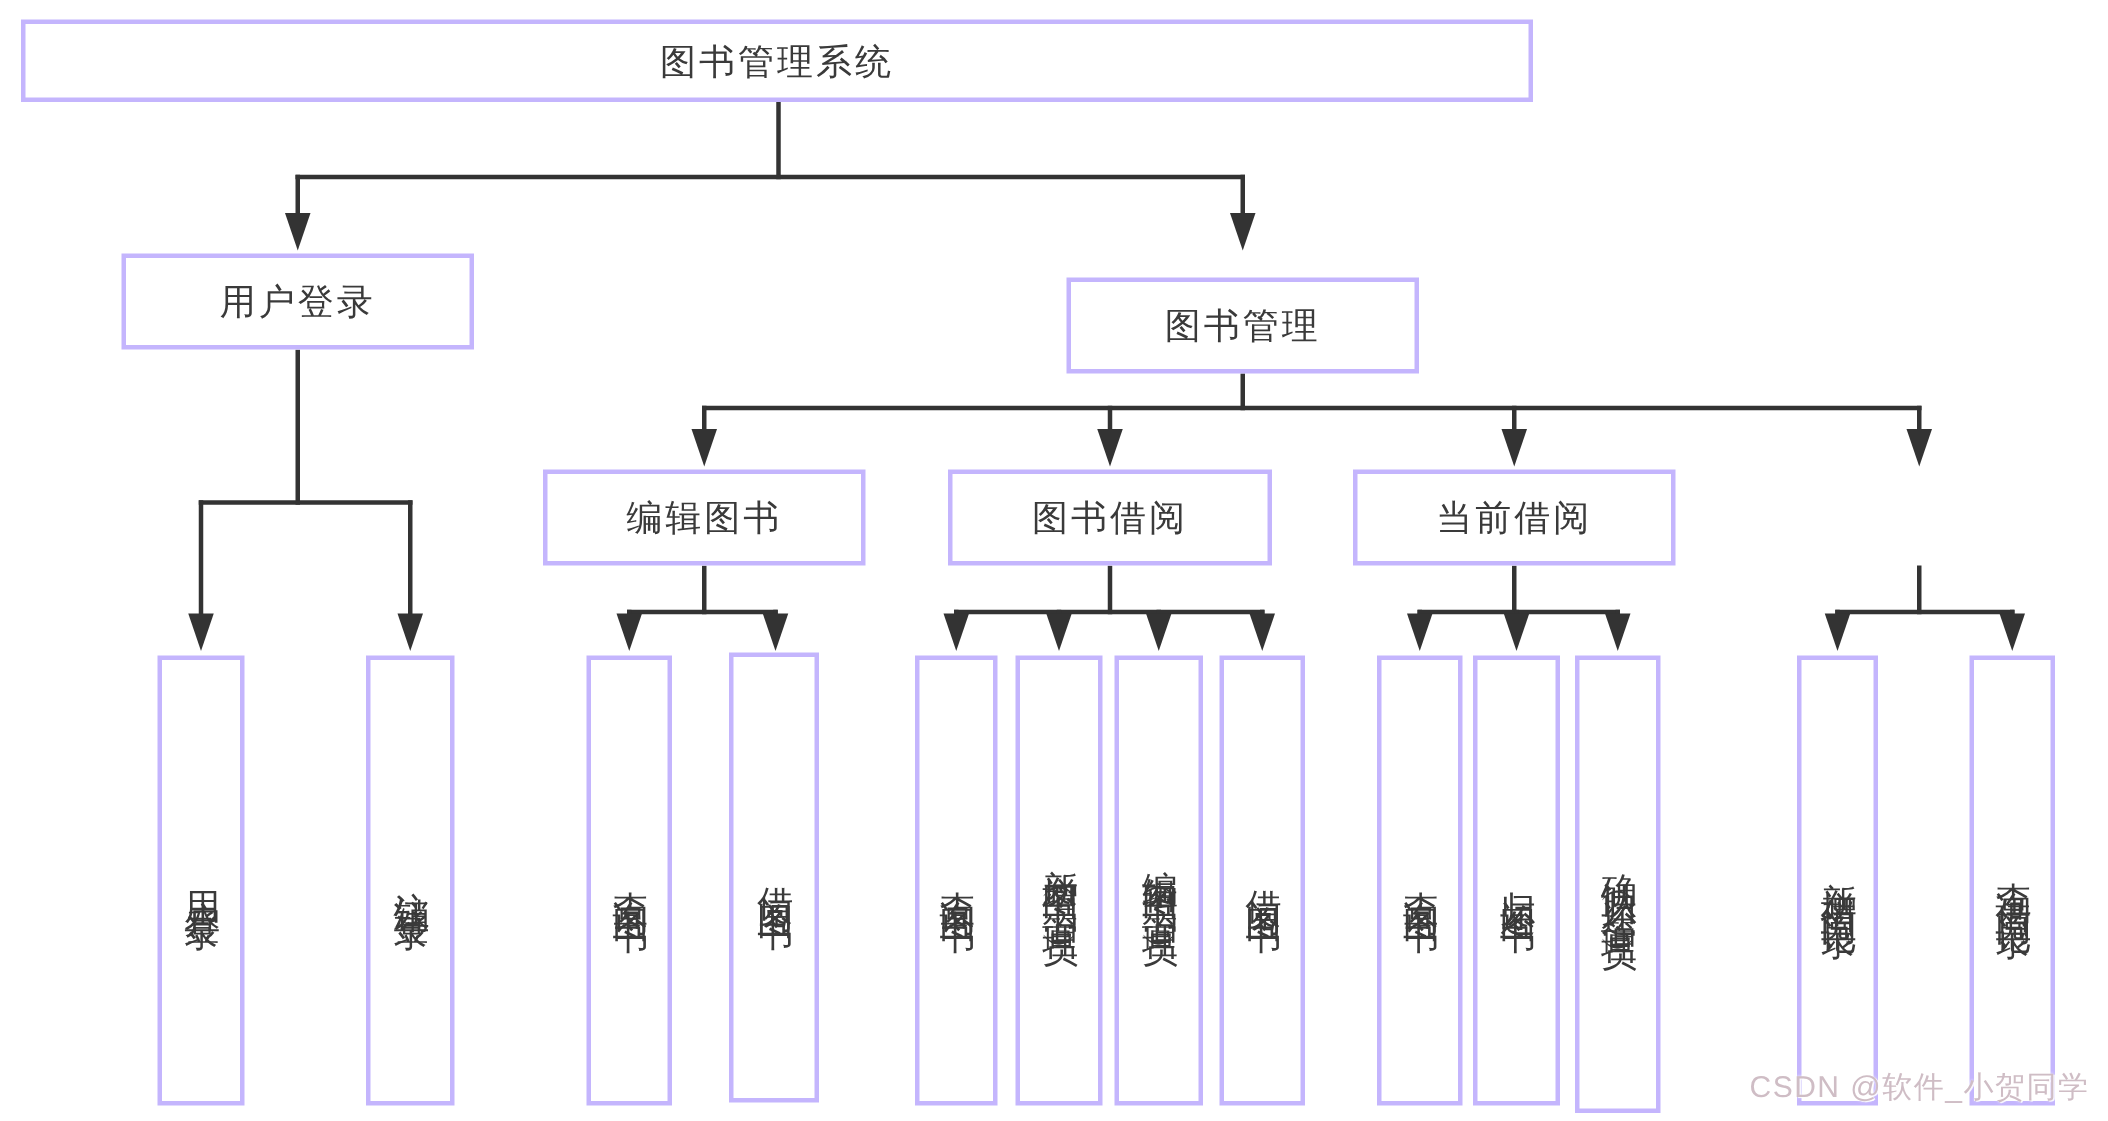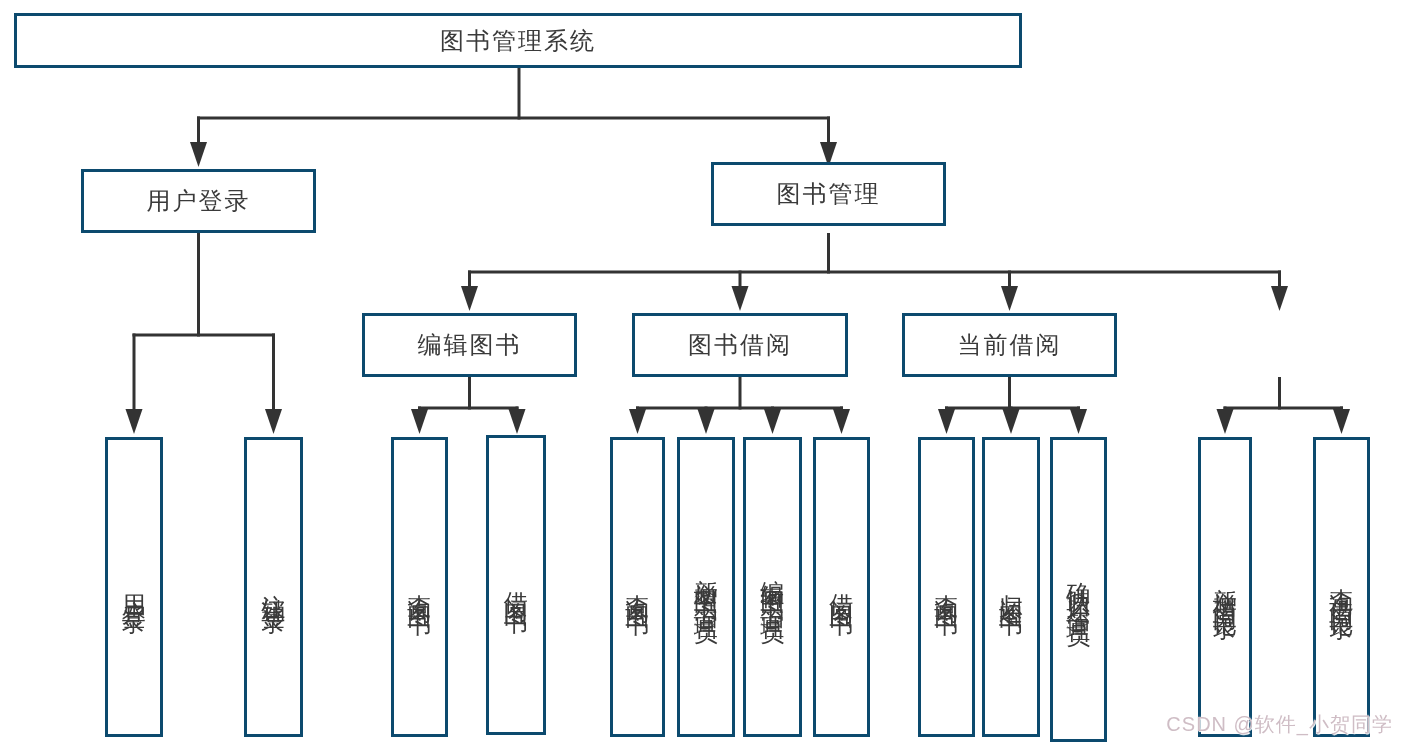--- a/index.html
+++ b/index.html
@@ -7,21 +7,21 @@
     position:relative;
     width:1405px;height:747px;
     background:#ffffff;
     font-family:"Liberation Sans","DejaVu Sans",sans-serif;
     overflow:hidden;
   }
   #wires{position:absolute;left:0;top:0;width:1405px;height:747px;}
   .node{
     position:absolute;
     box-sizing:border-box;
-    border:3px solid #0c4a6e;
+    border:3px solid #c4b5fd;
     background:#ffffff;
     display:flex;align-items:center;justify-content:center;
     color:#3a3a3a;
   }
   .hbox{font-size:24px;letter-spacing:2px;white-space:nowrap;}
   .vbox .vtext{
     writing-mode:vertical-rl;
     text-orientation:mixed;
     font-size:24px;
     letter-spacing:6px;
@@ -119,21 +119,21 @@
       <line x1="1225" y1="406.5" x2="1225" y2="416"></line>
       <line x1="1341.5" y1="406.5" x2="1341.5" y2="416"></line>
       <polygon points="1216.5,409 1233.5,409 1225,434"></polygon>
       <polygon points="1333,409 1350,409 1341.5,434"></polygon>
     </g>
   </svg>
 
   <div class="node hbox" style="left:14px;top:13px;width:1008px;height:55px">图书管理系统</div>
 
   <div class="node hbox" style="left:81px;top:169px;width:235px;height:64px">用户登录</div>
-  <div class="node hbox" style="left:711px;top:162px;width:235px;height:64px">图书管理</div>
+  <div class="node hbox" style="left:711px;top:185px;width:235px;height:64px">图书管理</div>
 
   <div class="node hbox" style="left:362px;top:313px;width:215px;height:64px">编辑图书</div>
   <div class="node hbox" style="left:902px;top:313px;width:215px;height:64px">当前借阅</div>
   <div class="node hbox" style="left:632px;top:313px;width:216px;height:64px">图书借阅</div>
 
   <div class="node vbox" style="left:105px;top:437px;width:58px;height:300px">
     <span class="vtext">用户登录</span>
   </div>
   <div class="node vbox" style="left:244px;top:437px;width:59px;height:300px">
     <span class="vtext">注销登录</span>

